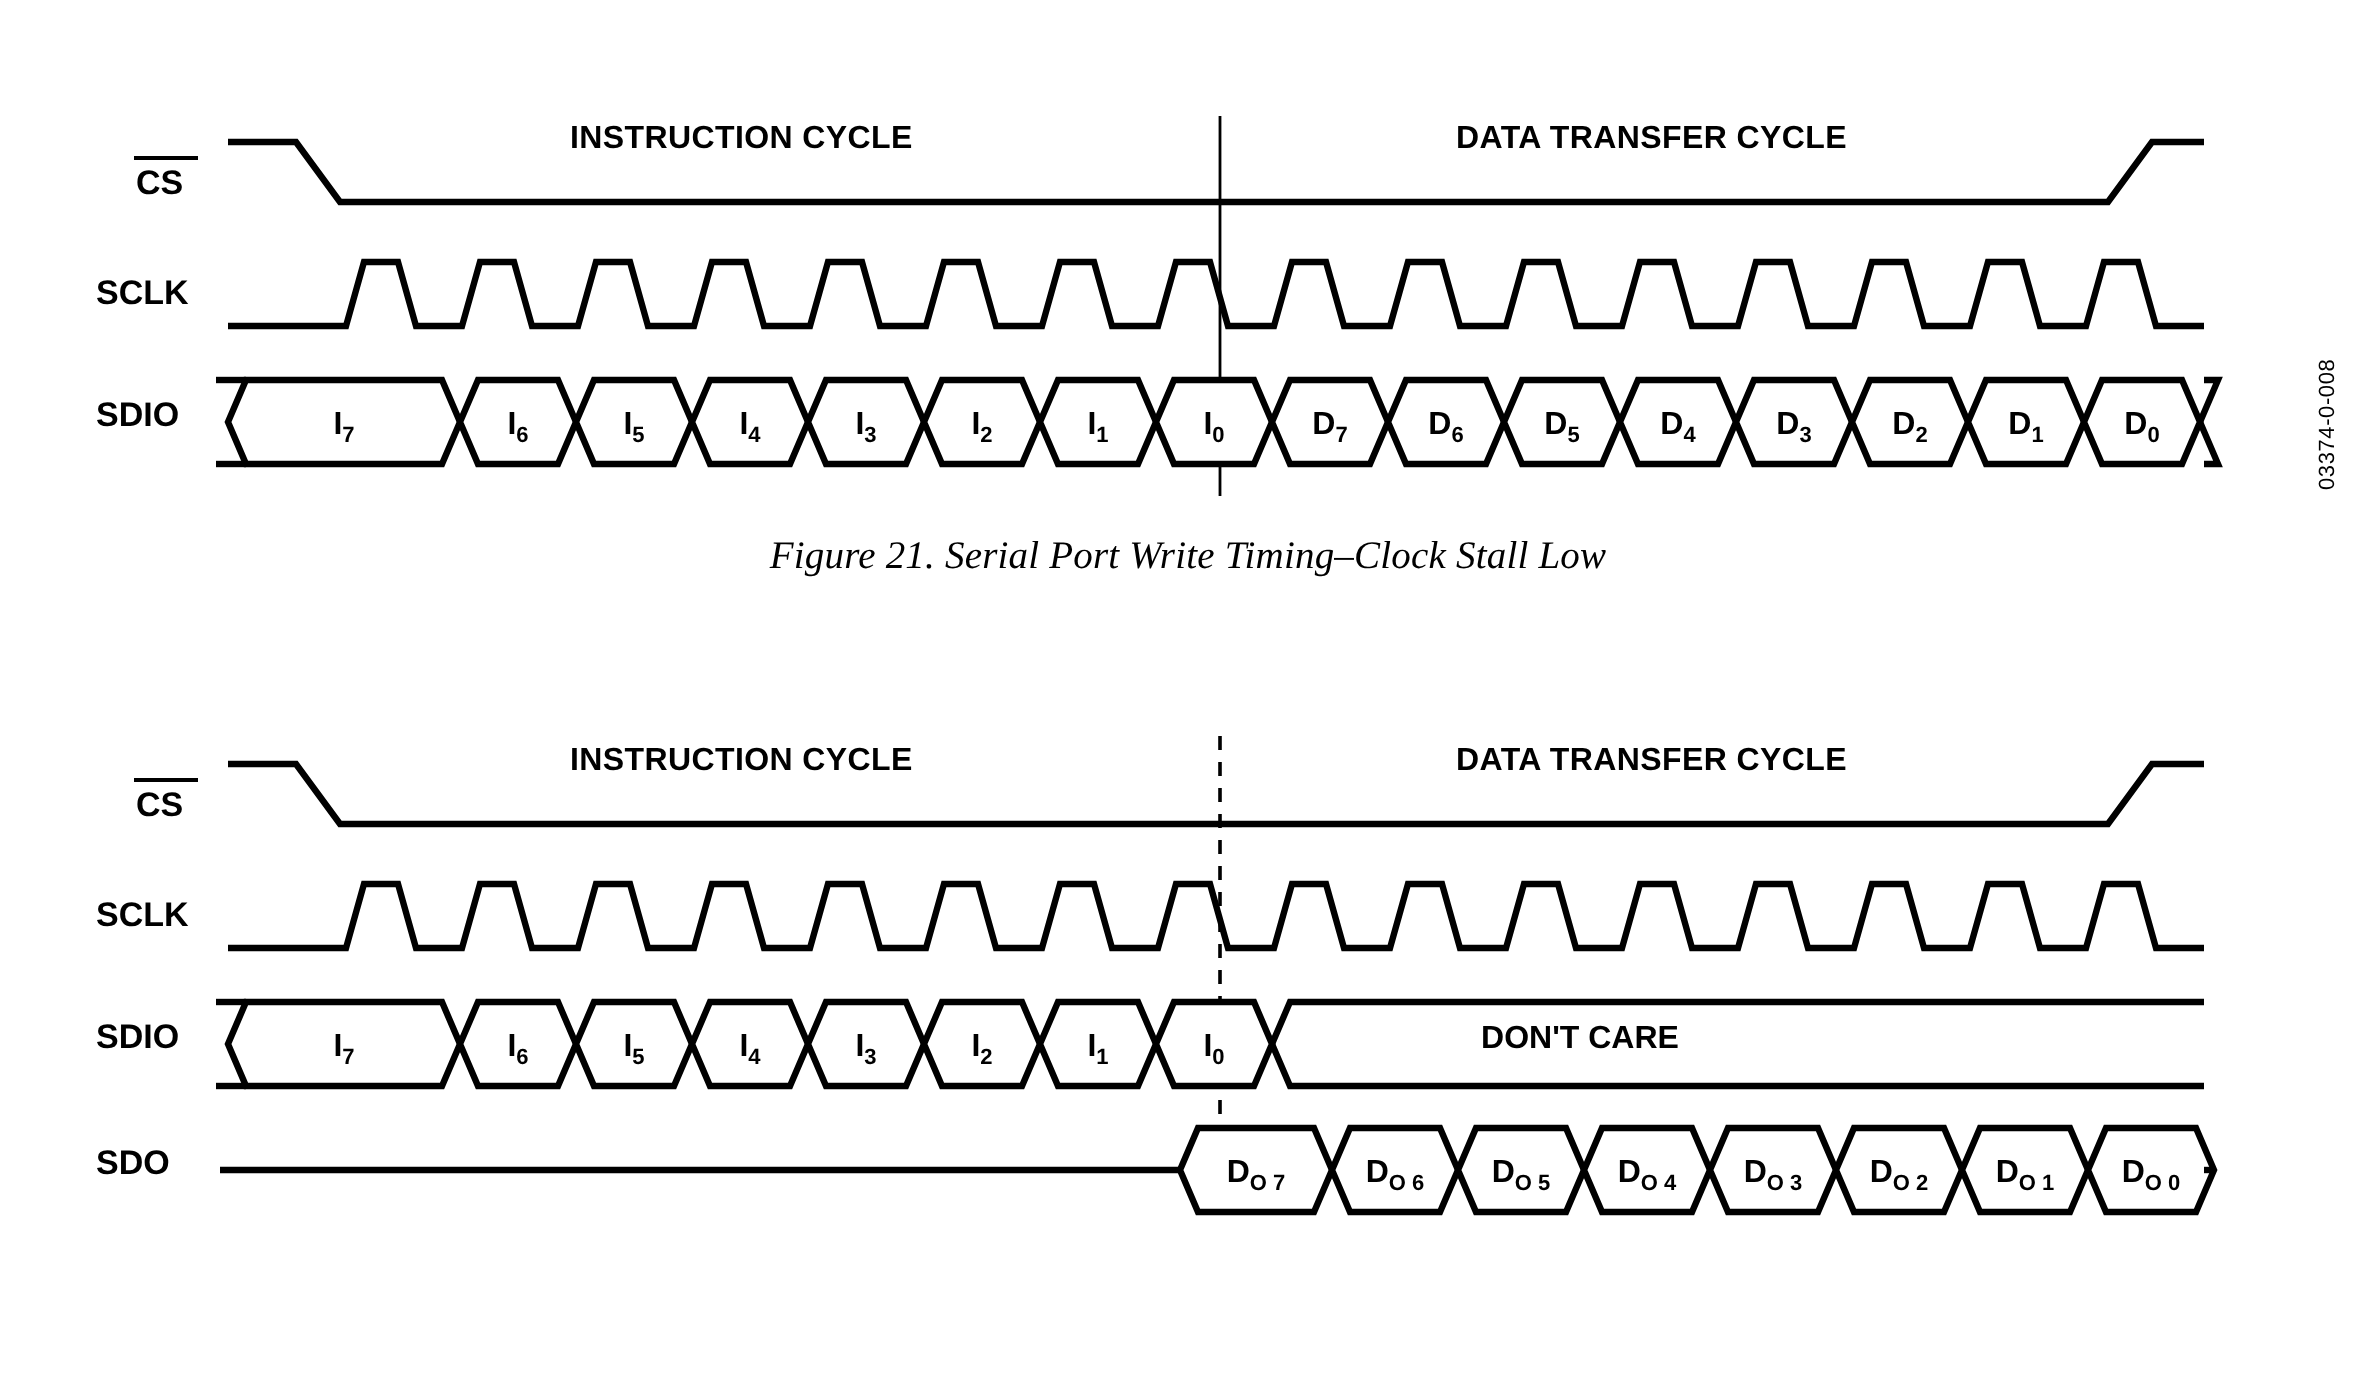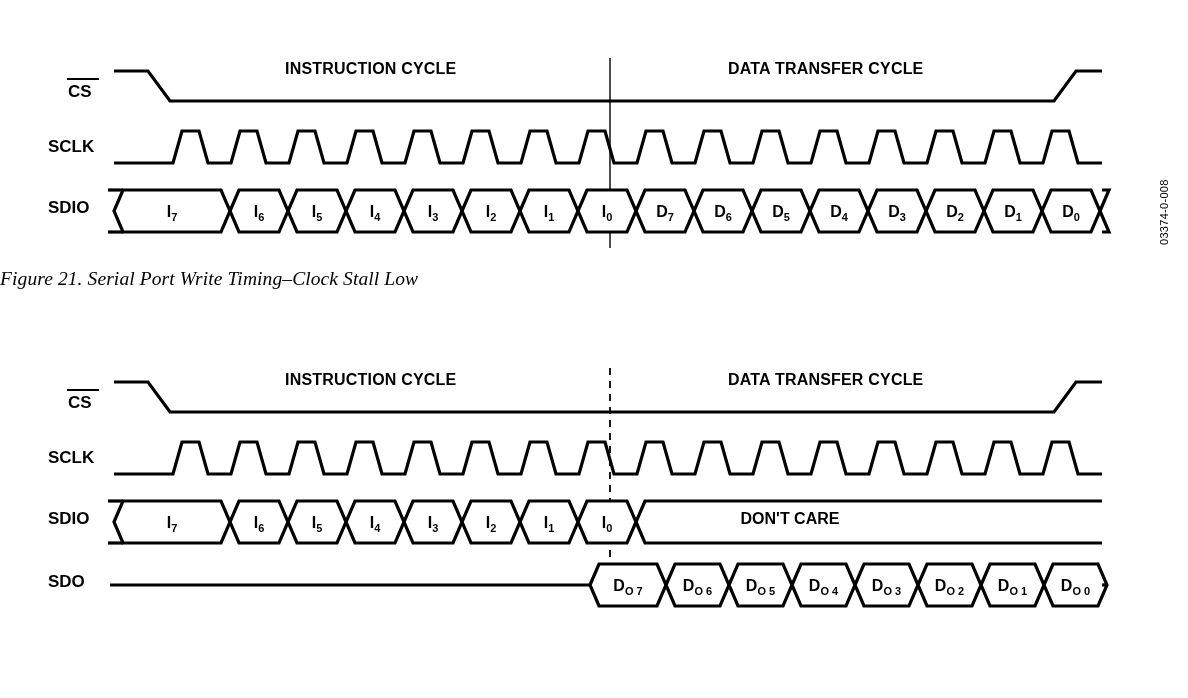--- a/index.html
+++ b/index.html
@@ -81,21 +81,21 @@
     stroke-dasharray: 7 6;
     fill: none;
   }
   .overline {
     stroke: #000000;
     stroke-width: 2;
   }
   .caption {
     position: absolute;
     width: 1188px;
-    text-align: left;
+    text-align: center;
     font-family: "Liberation Serif", serif;
     font-style: italic;
     font-size: 19.5px;
     color: #000000;
     letter-spacing: 0.1px;
   }
   #caption-1 { top: 268px; }
 
   .fig-id {
     position: absolute;

